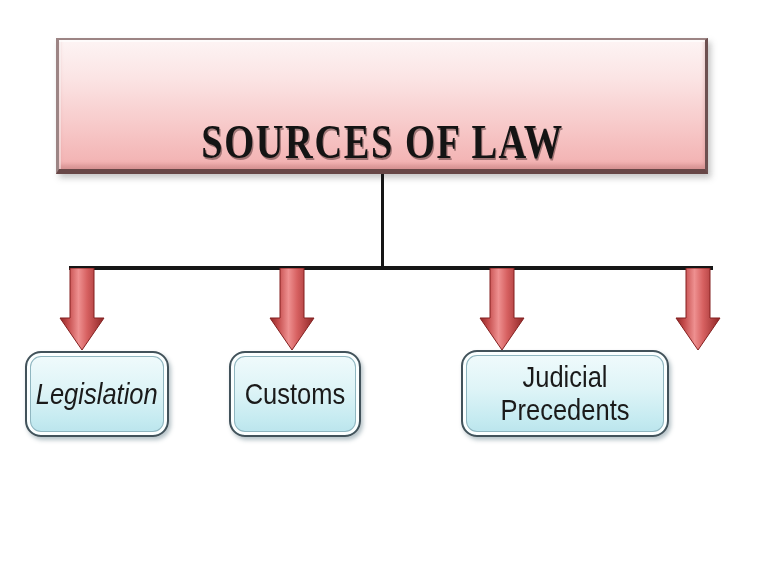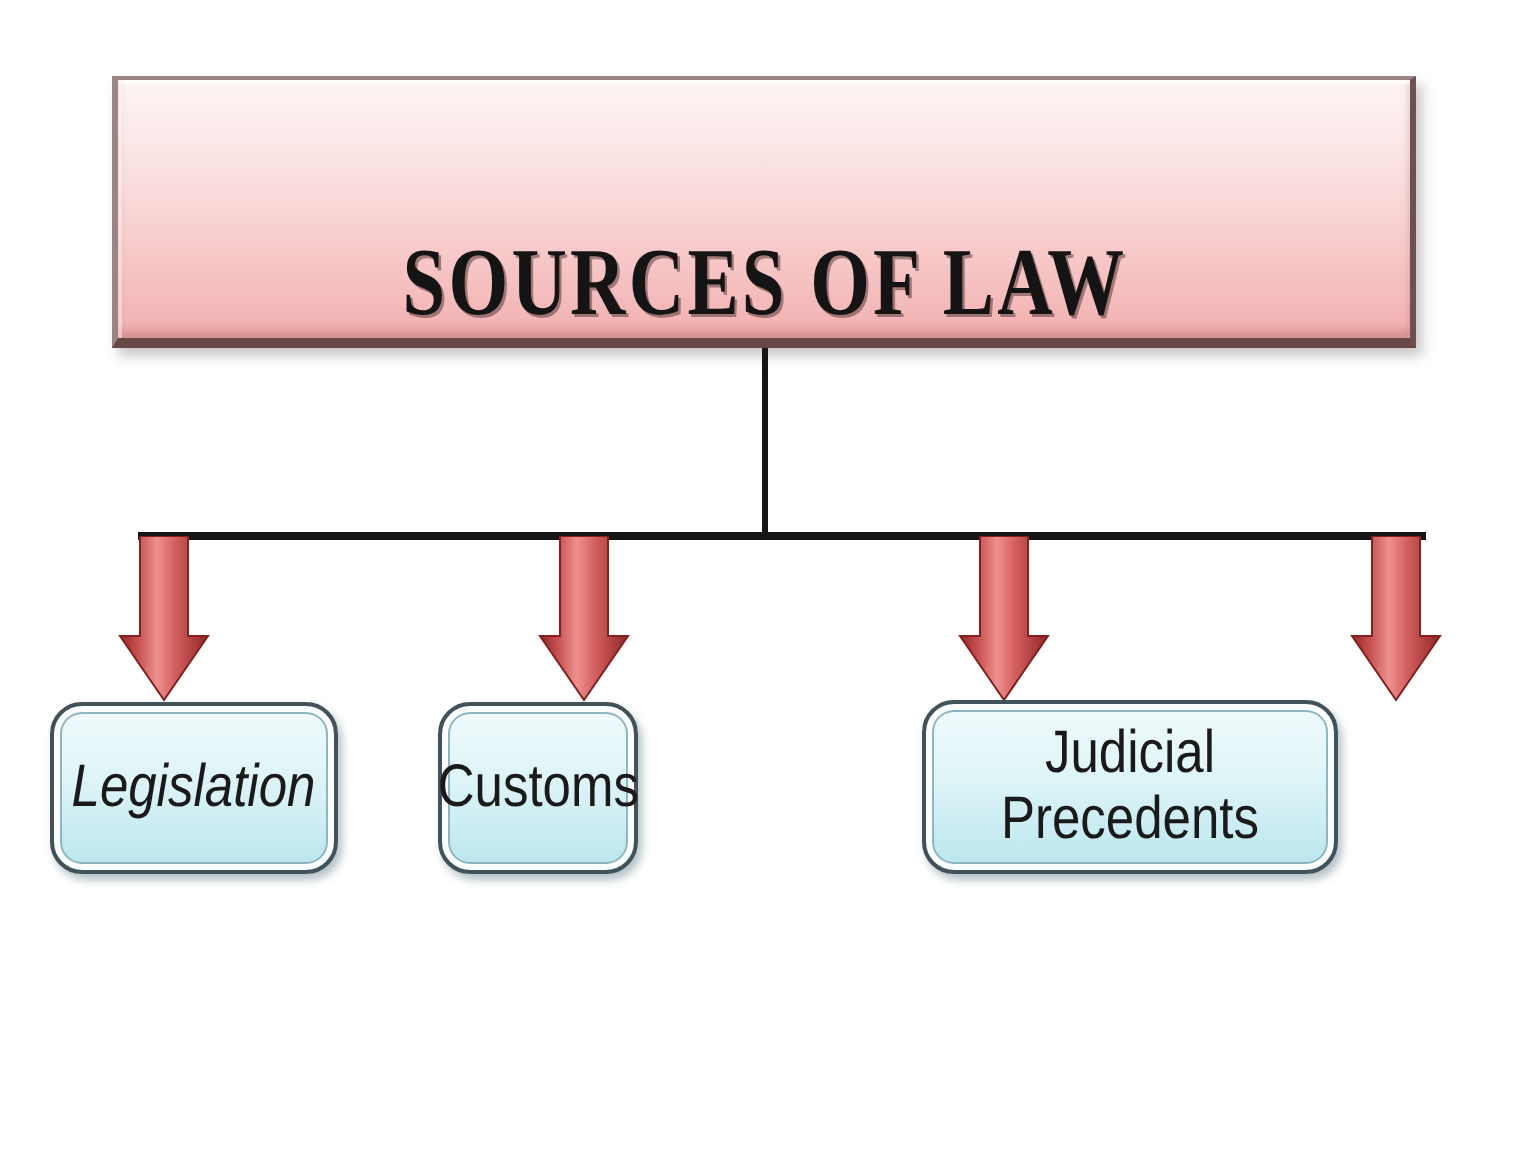--- a/index.html
+++ b/index.html
@@ -90,21 +90,21 @@
     box-shadow:
       2px 3px 4px rgba(90, 120, 130, 0.45),
       inset 0 0 0 3px #fbffff,
       inset 0 0 0 4px #8fb6c0;
     display: flex;
     align-items: center;
     justify-content: center;
     overflow: visible;
   }
   .node.n1 { left: 25px;  top: 351px; width: 144px; height: 86px; font-style: italic; }
-  .node.n2 { left: 219px; top: 351px; width: 100px; height: 86px; }
+  .node.n2 { left: 229px; top: 351px; width: 132px; height: 86px; }
   .node.n3 { left: 421px; top: 350px; width: 208px; height: 87px; margin-left: 40px; }
   .node.n4 { left: 626px; top: 350px; width: 120px; height: 87px; }
 
   .node-label {
     display: inline-block;
     width: 135%;
     transform: scaleX(0.85);
     transform-origin: center;
     text-align: center;
     font-family: "Liberation Sans", sans-serif;

